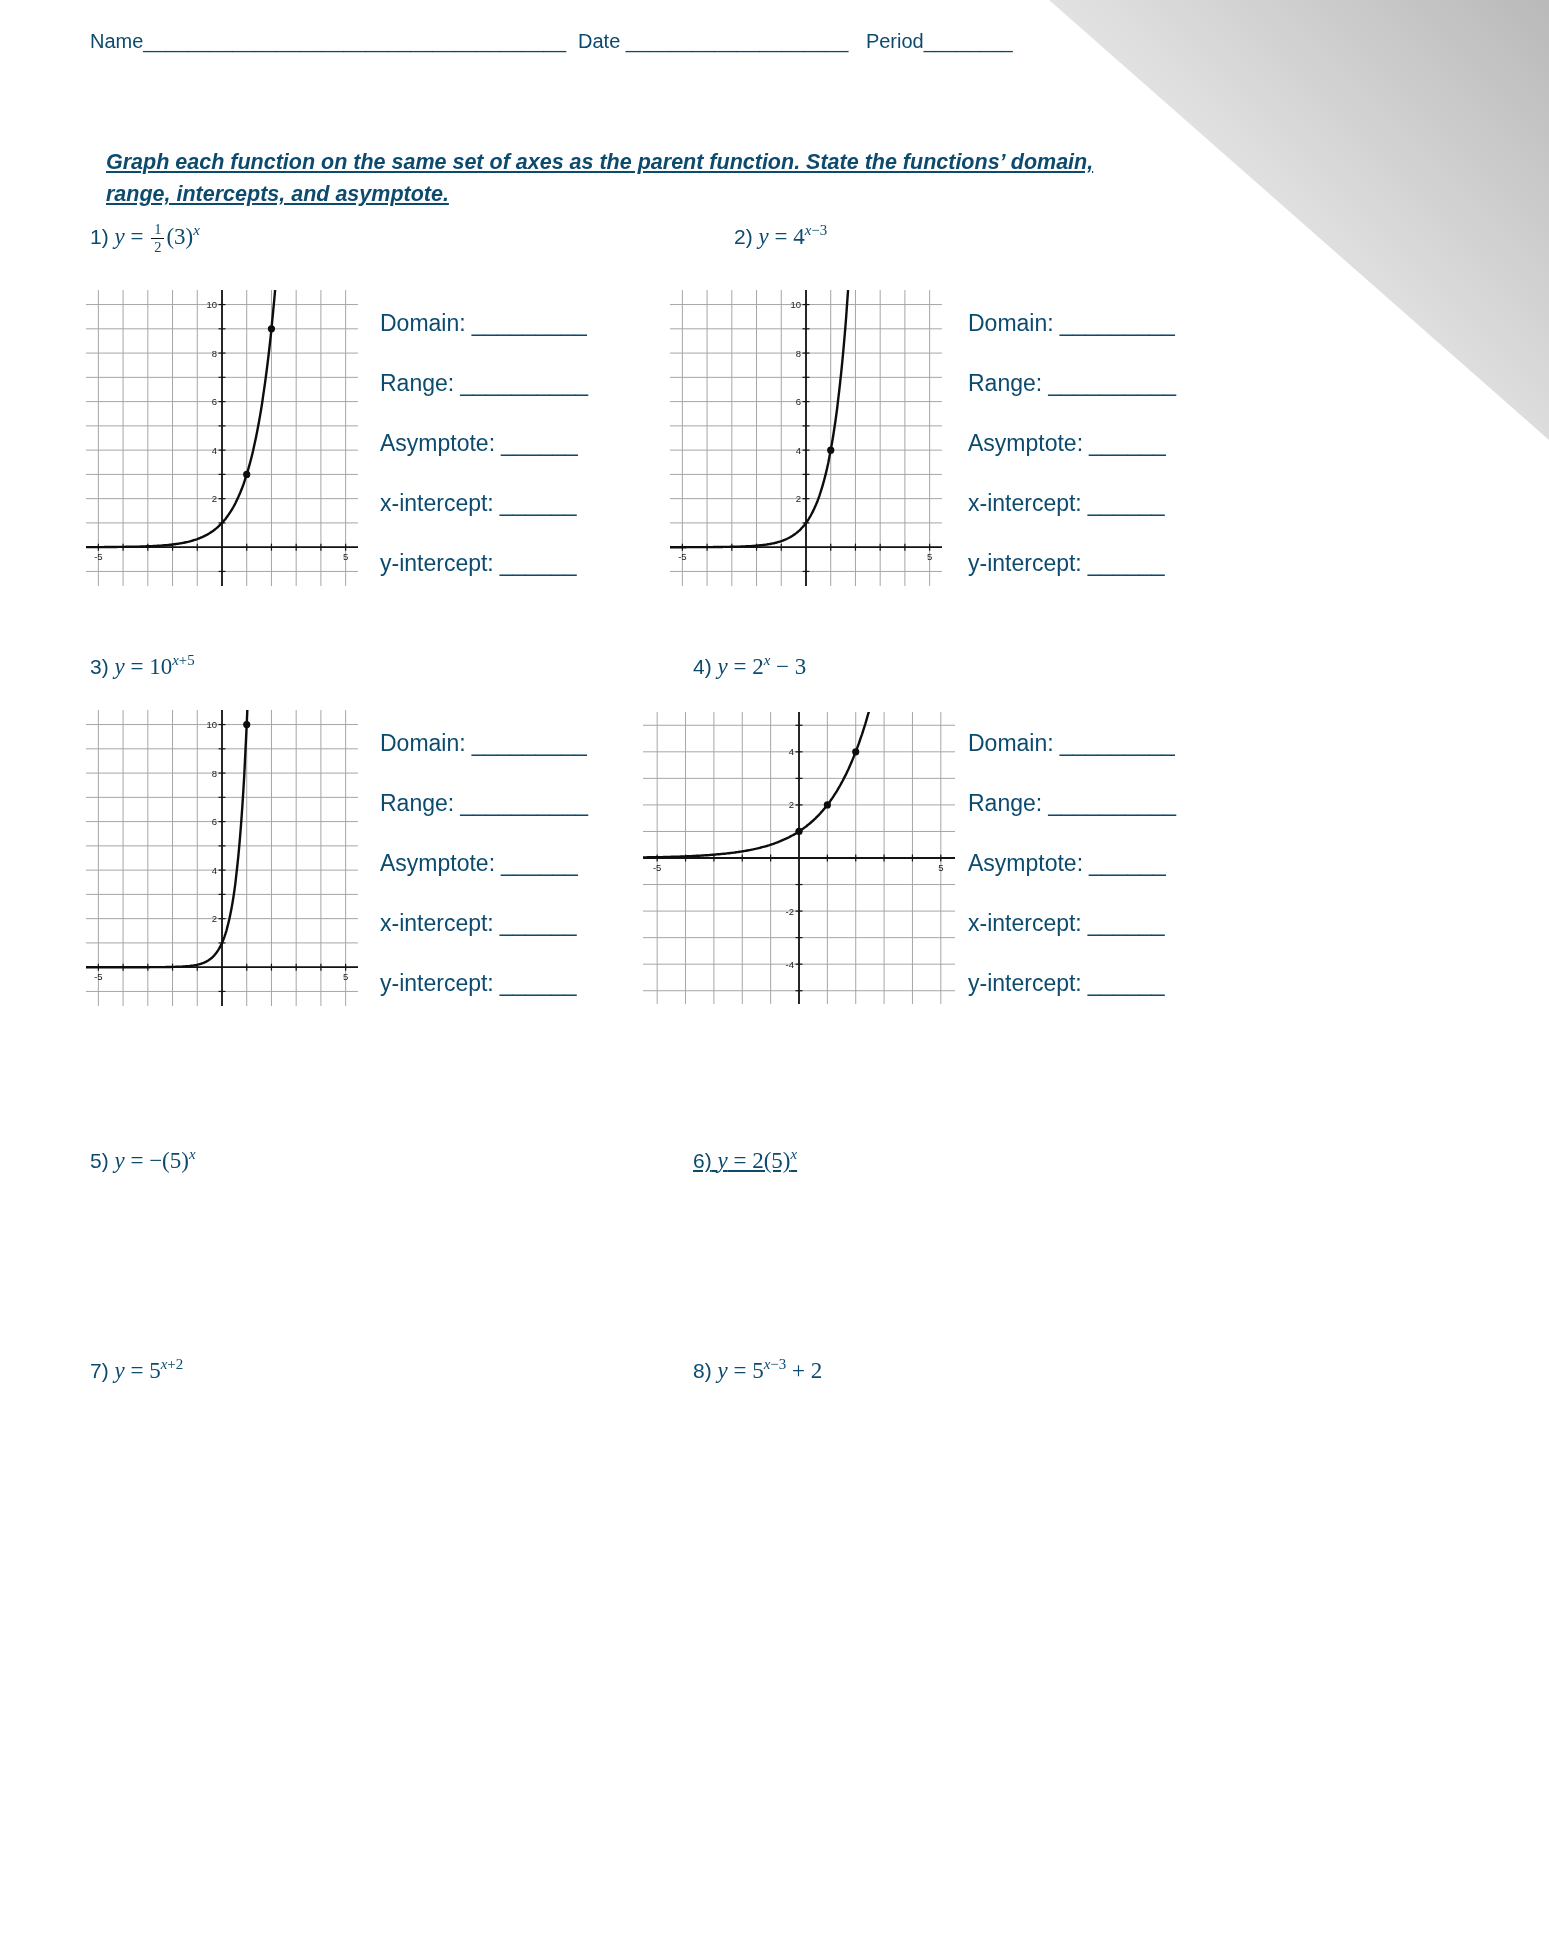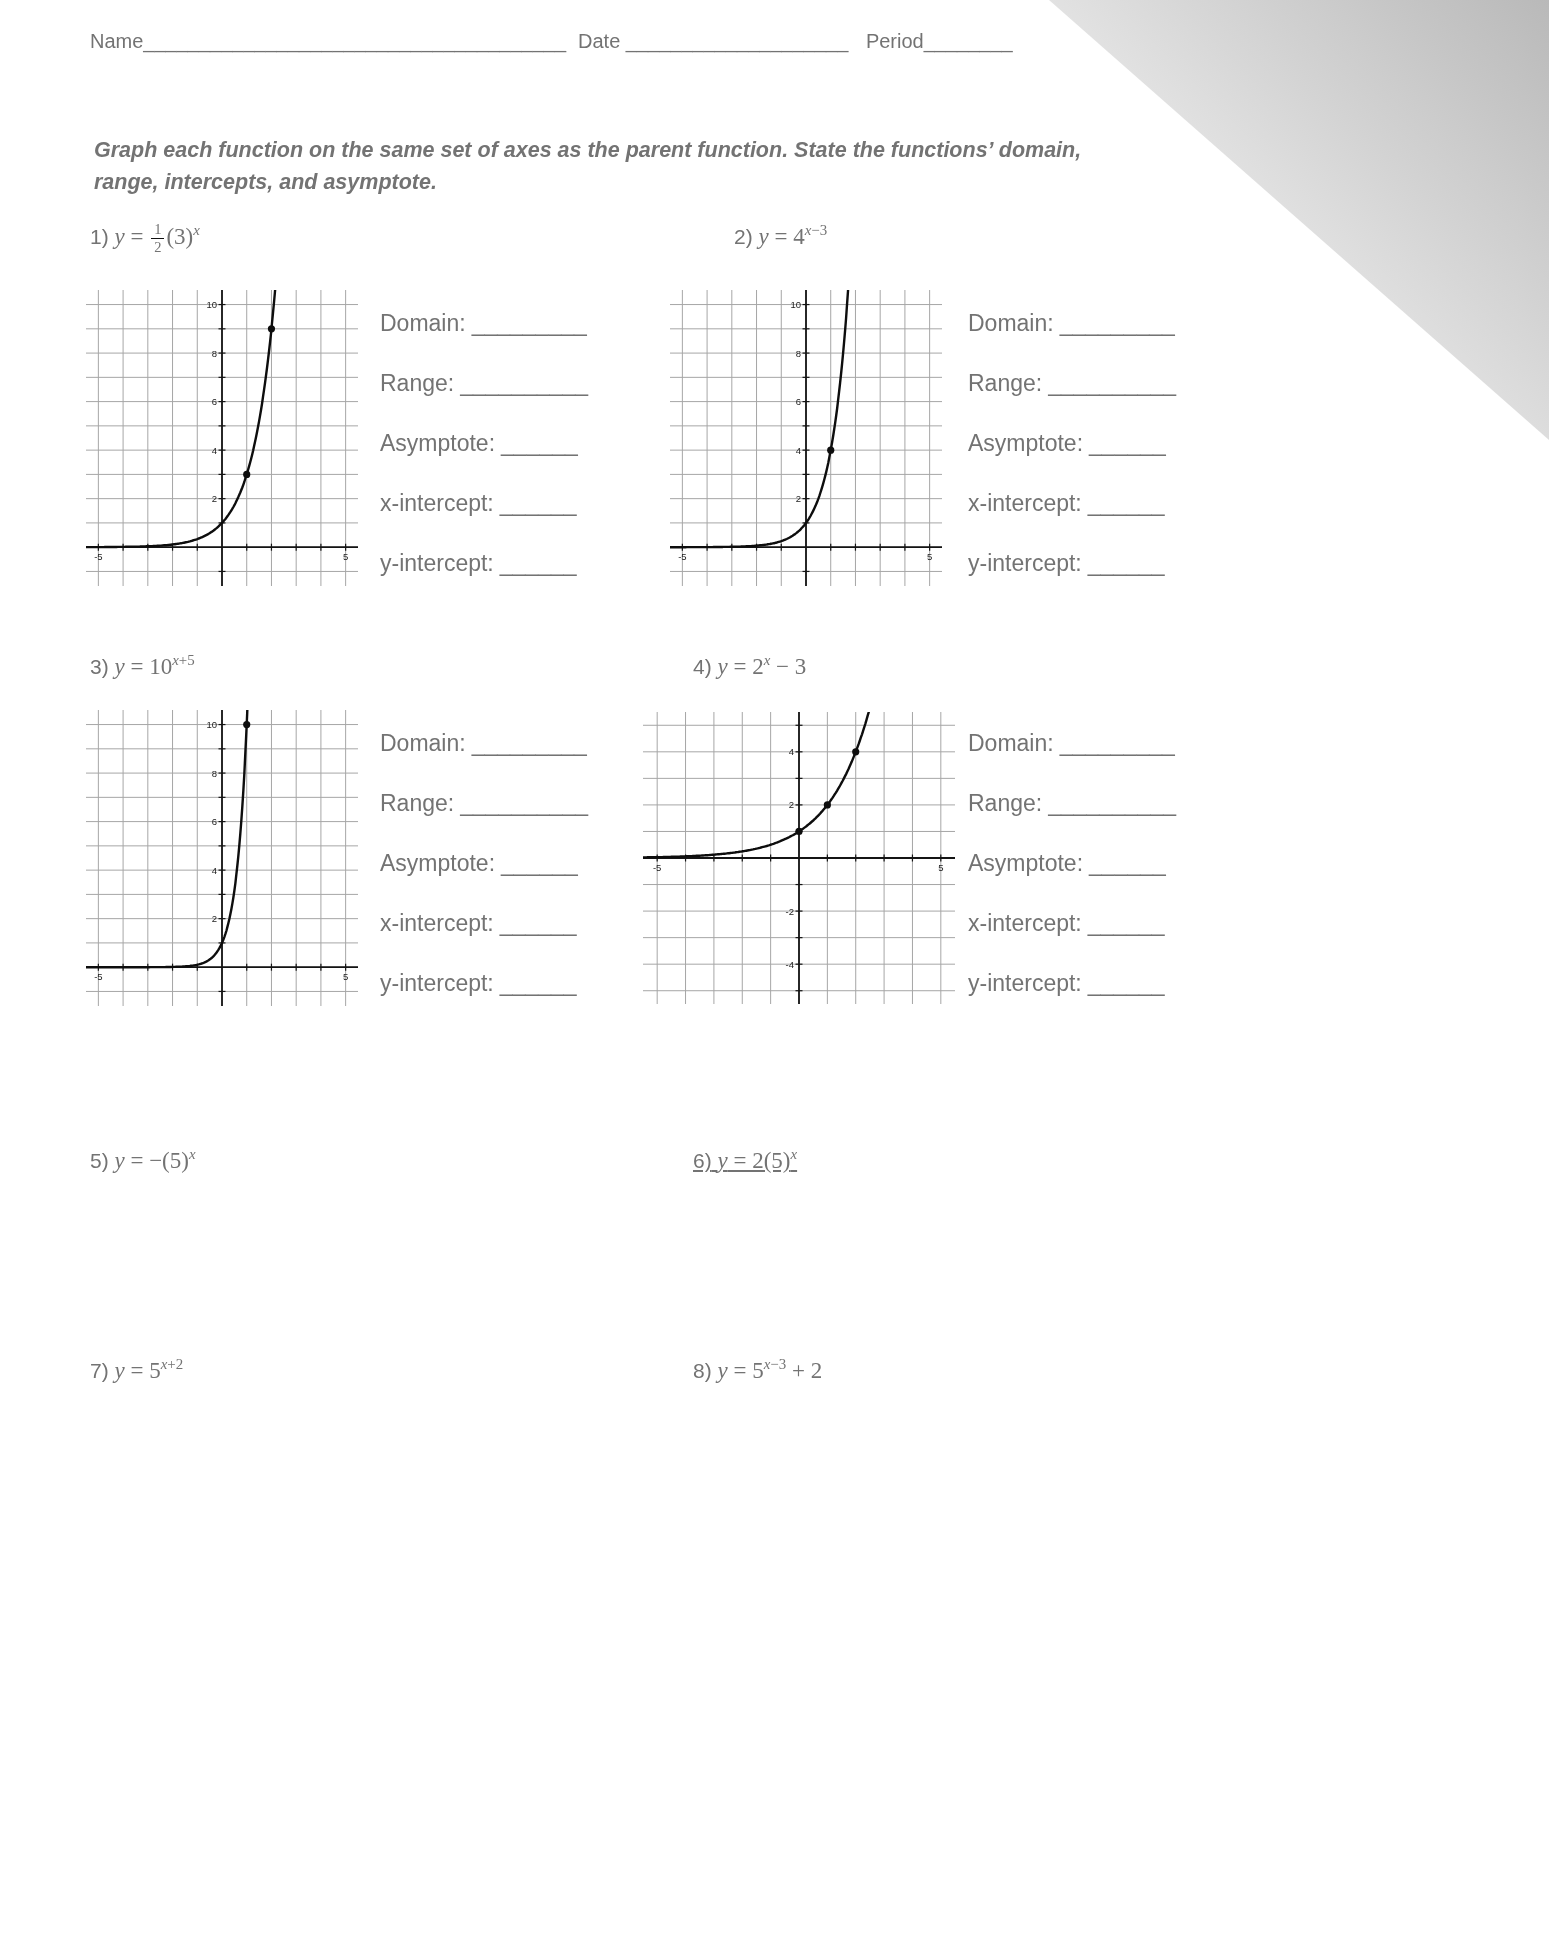--- a/index.html
+++ b/index.html
@@ -1,24 +1,24 @@
 <!DOCTYPE html>
 <html><head>
 <meta charset="utf-8">
 <style>
   html,body{margin:0;padding:0;background:#ffffff;}
   .page{position:relative;width:1549px;height:1933px;background:#fff;
-        font-family:"Liberation Sans",sans-serif;color:#737373;overflow:hidden;}
+        font-family:"Liberation Sans",sans-serif;color:#0c4a6e;overflow:hidden;}
   .corner-shade{position:absolute;top:0;right:0;width:500px;height:440px;
         clip-path:polygon(0 0,100% 0,100% 100%);
         background:linear-gradient(225deg,#b9b9b9 0%,#d6d6d6 38%,#efefef 70%,#ffffff 100%);}
   .header{position:absolute;top:30px;left:90px;font-size:20px;white-space:nowrap;}
   .ml{margin-left:12px;}
   .title{position:absolute;top:60px;left:88px;margin:0;font-size:28.5px;font-weight:700;letter-spacing:.2px;}
-  .instr{position:absolute;margin:4px;font-weight:700;font-style:italic;font-size:21.5px;line-height:1.5;}
+  .instr{position:absolute;margin:16px;font-weight:700;font-style:italic;font-size:21.5px;line-height:1.5;text-decoration:underline;}
   .instr1{top:130px;left:90px;width:1040px;}
   .i2{top:1108px;left:90px;white-space:nowrap;}
   .formula{position:absolute;font-family:"Liberation Serif",serif;font-size:23px;white-space:nowrap;}
   .formula .pnum{font-family:"Liberation Sans",sans-serif;font-size:21px;}
   .formula sup{font-size:0.65em;}
   .frac{display:inline-block;vertical-align:-0.6em;text-align:center;font-size:14.5px;line-height:1.05;margin:0 2px;}
   .fnum{display:block;border-bottom:1.3px solid #111;padding:0 3px 1px;}
   .fden{display:block;padding-top:1px;}
   .fields{position:absolute;font-size:23px;}
   .field-row{margin-bottom:33px;white-space:nowrap;}

